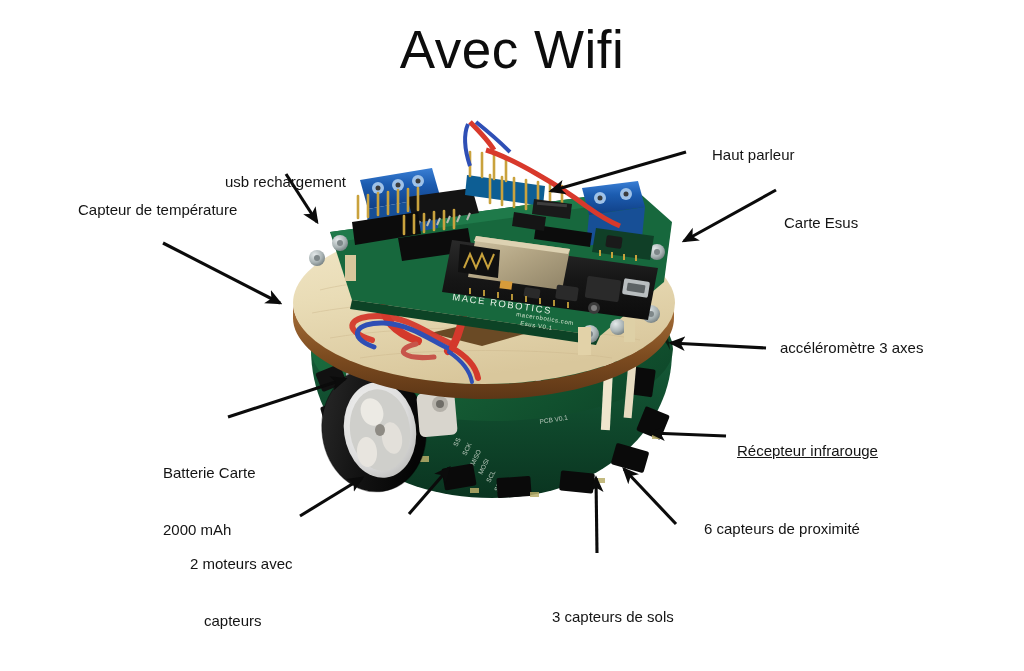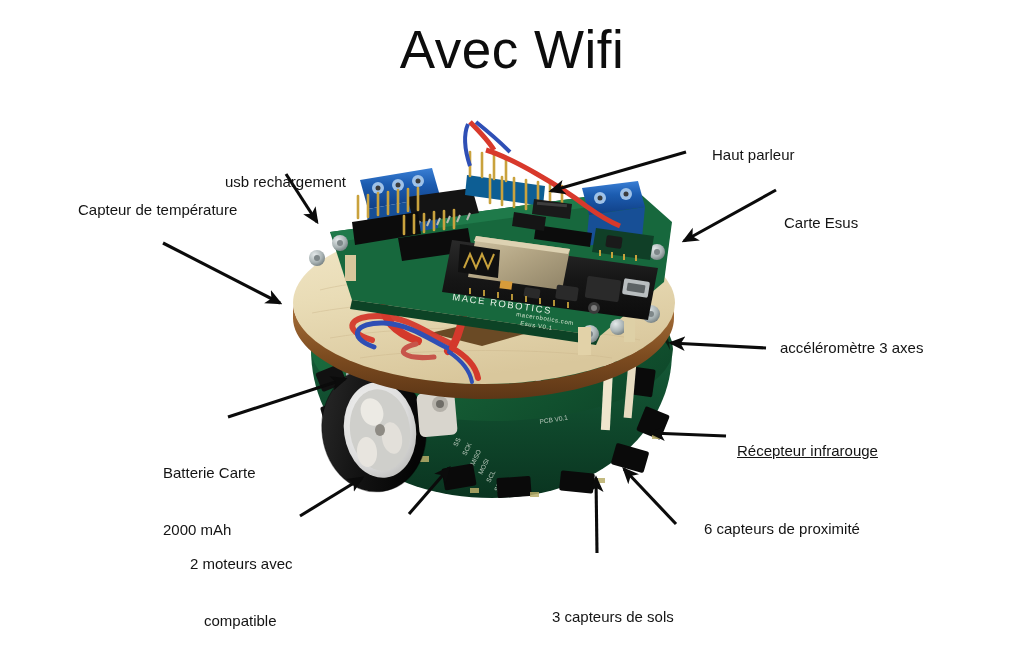--- a/index.html
+++ b/index.html
@@ -391,21 +391,21 @@
 
   <div class="label" style="left:737px;top:441px;text-decoration:underline;">Récepteur infrarouge</div>
 
   <div class="label" style="left:163px;top:425px;">
     <div>Batterie Carte</div>
     <div>2000 mAh</div>
   </div>
 
   <div class="label" style="left:190px;top:516px;">
     <div>2 moteurs avec</div>
-    <div style="padding-left:14px;">compatible</div>
+    <div style="padding-left:14px;">capteurs</div>
   </div>
 
 
   <div class="label" style="left:681px;top:519px;margin-left:23px;">6 capteurs de proximité</div>
 
   <div class="label" style="left:552px;top:567px;margin-top:40px;">3 capteurs de sols</div>
 
 </div>
 
 </body></html>

